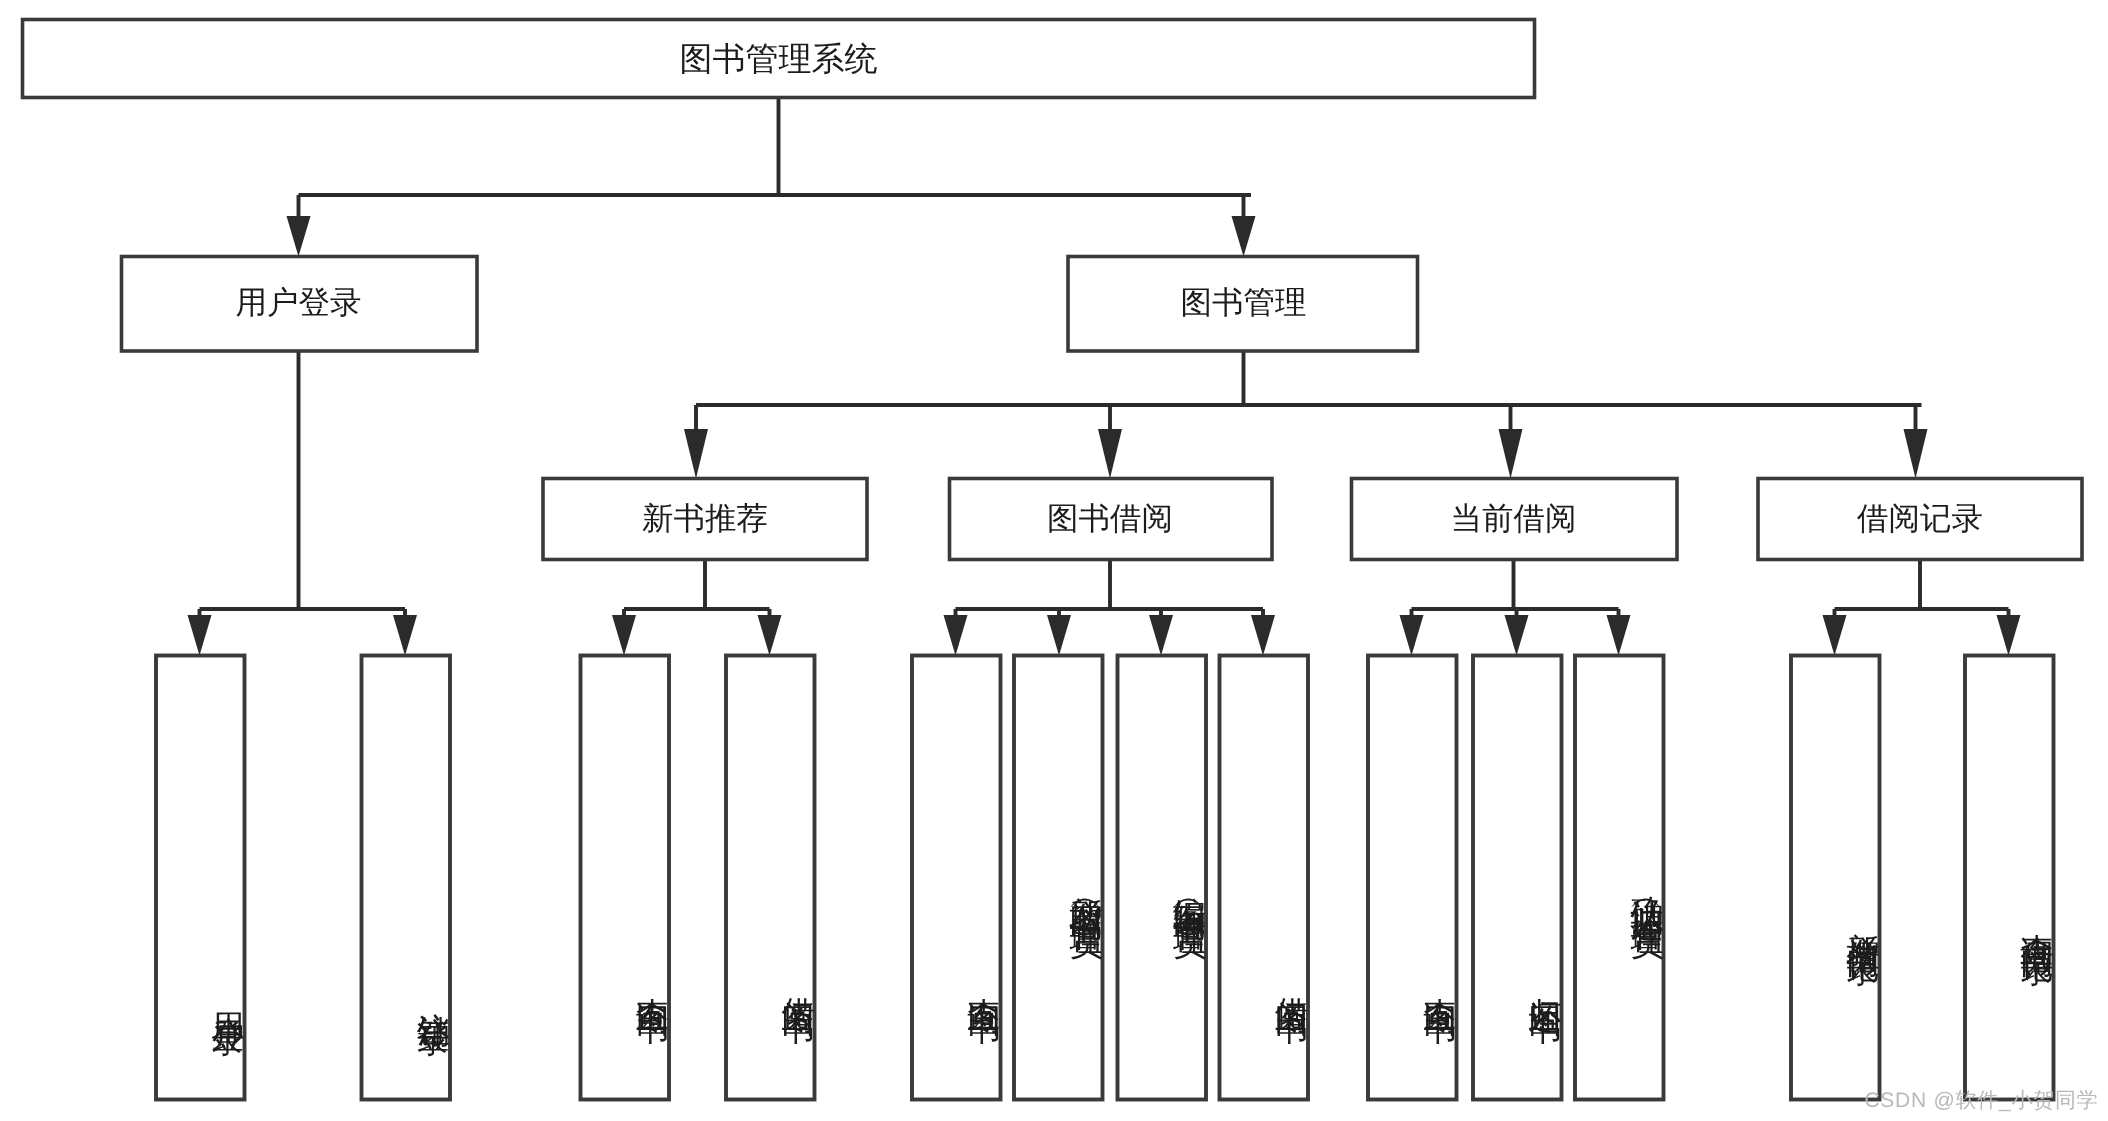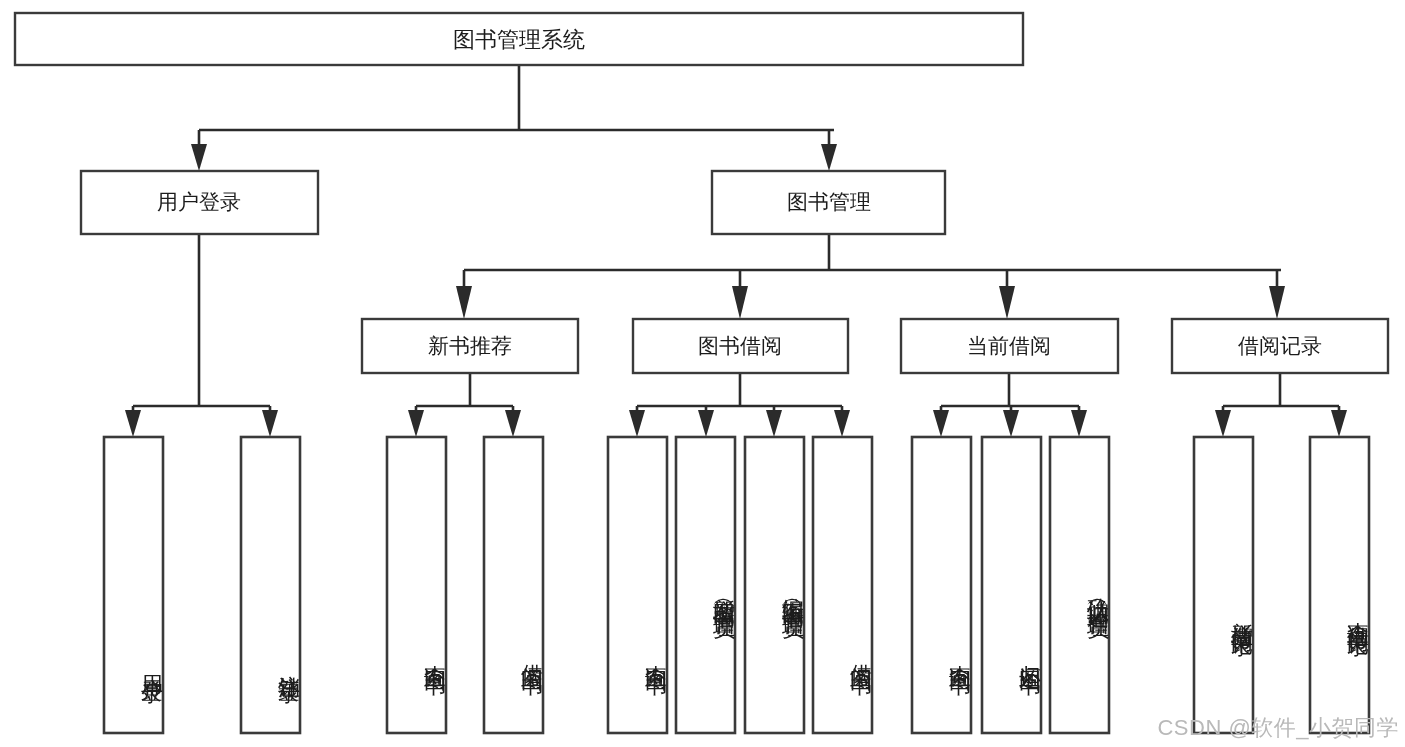--- a/index.html
+++ b/index.html
@@ -69,21 +69,21 @@
     color: #1c1c1c;
     letter-spacing: 3px;
     white-space: nowrap;
     pointer-events: none;
   }
   .watermark {
     position: absolute;
     right: 6px;
     bottom: 4px;
     font-family: "Liberation Sans", "DejaVu Sans", sans-serif;
-    font-size: 22px;
+    font-size: 14px;
     color: #b9b9b9;
     letter-spacing: 0.5px;
     white-space: nowrap;
   }
 </style>
 </head>
 <body>
 
 <div id="diagram-root">
 

